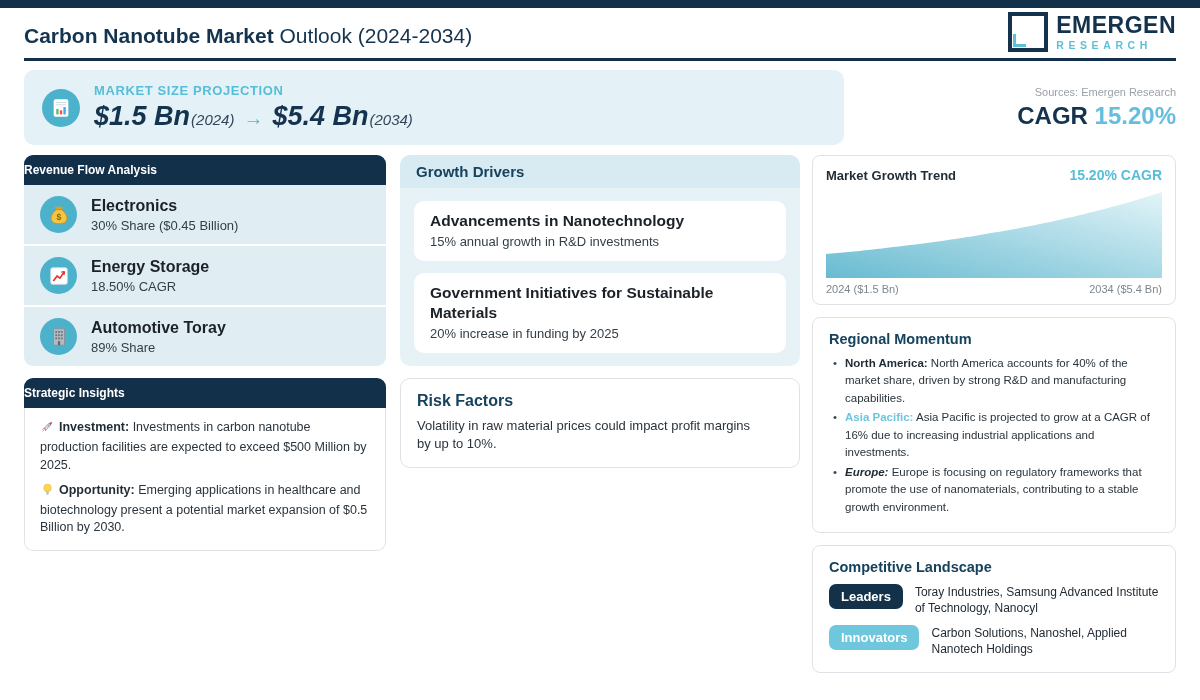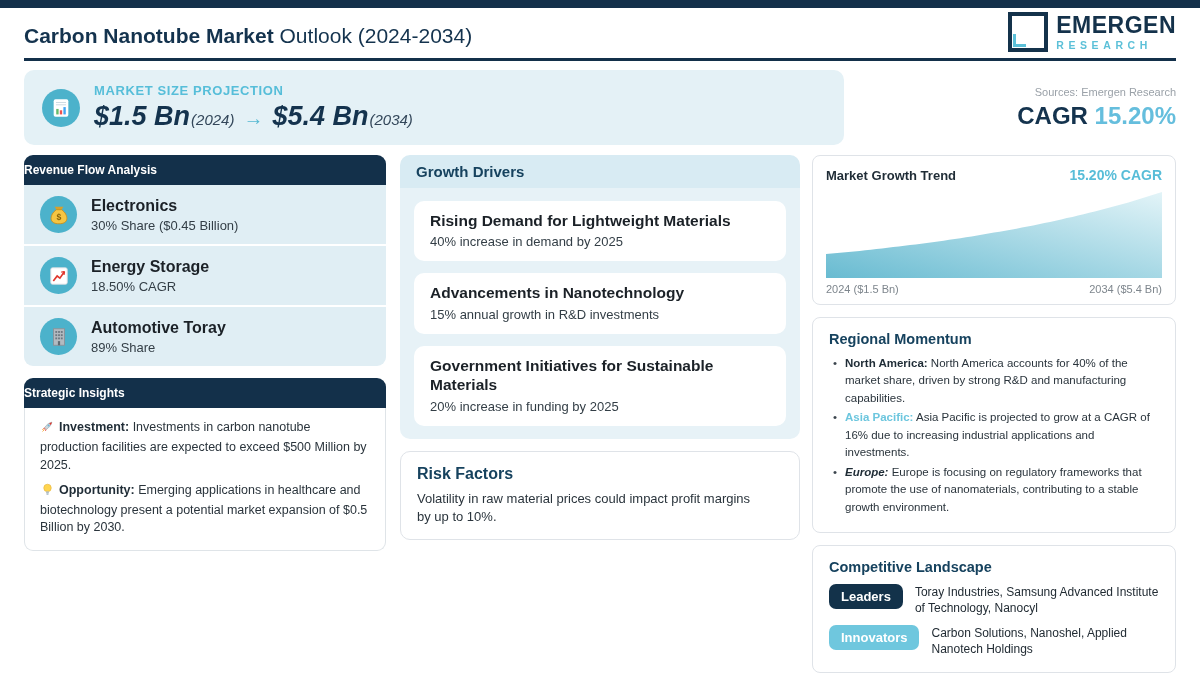--- a/index.html
+++ b/index.html
@@ -219,24 +219,20 @@
         </div>
       </div>
     </div>
   </div>
 
   <div class="col-mid">
     <div class="growth">
       <div class="growth-head">Growth Drivers</div>
       <div class="growth-body">
         <div class="gcard">
-          <div class="gcard-title">Rising Demand for Lightweight Materials</div>
-          <div class="gcard-sub">40% increase in demand by 2025</div>
-        </div>
-        <div class="gcard">
           <div class="gcard-title">Advancements in Nanotechnology</div>
           <div class="gcard-sub">15% annual growth in R&amp;D investments</div>
         </div>
         <div class="gcard">
           <div class="gcard-title" style="width:88%;">Government Initiatives for Sustainable Materials</div>
           <div class="gcard-sub">20% increase in funding by 2025</div>
         </div>
       </div>
     </div>
 

